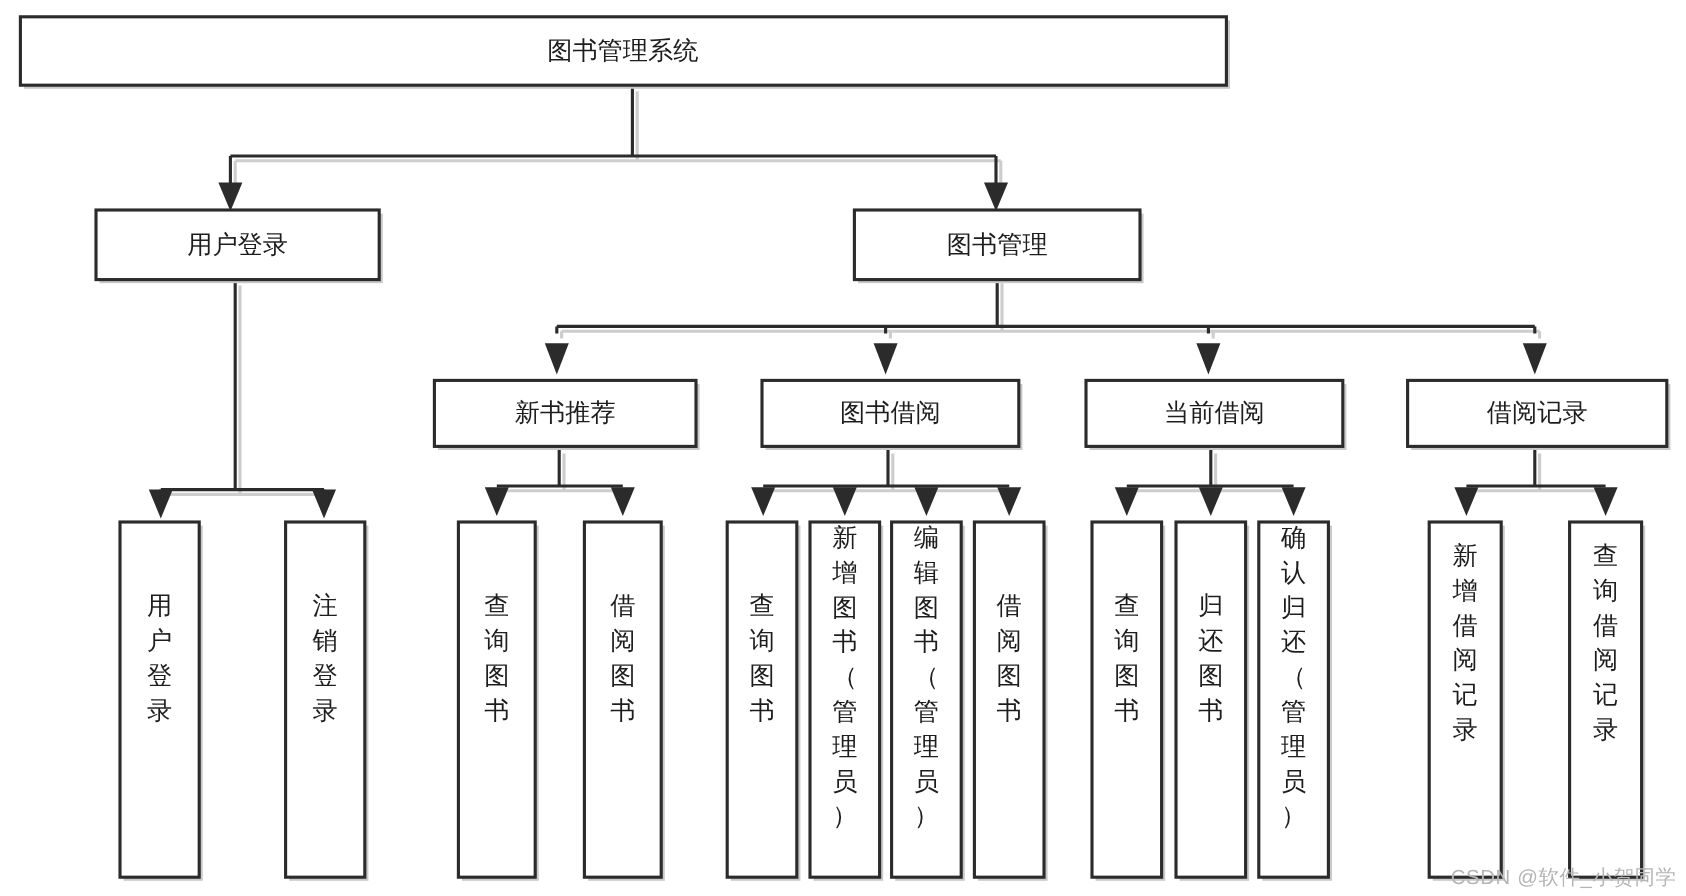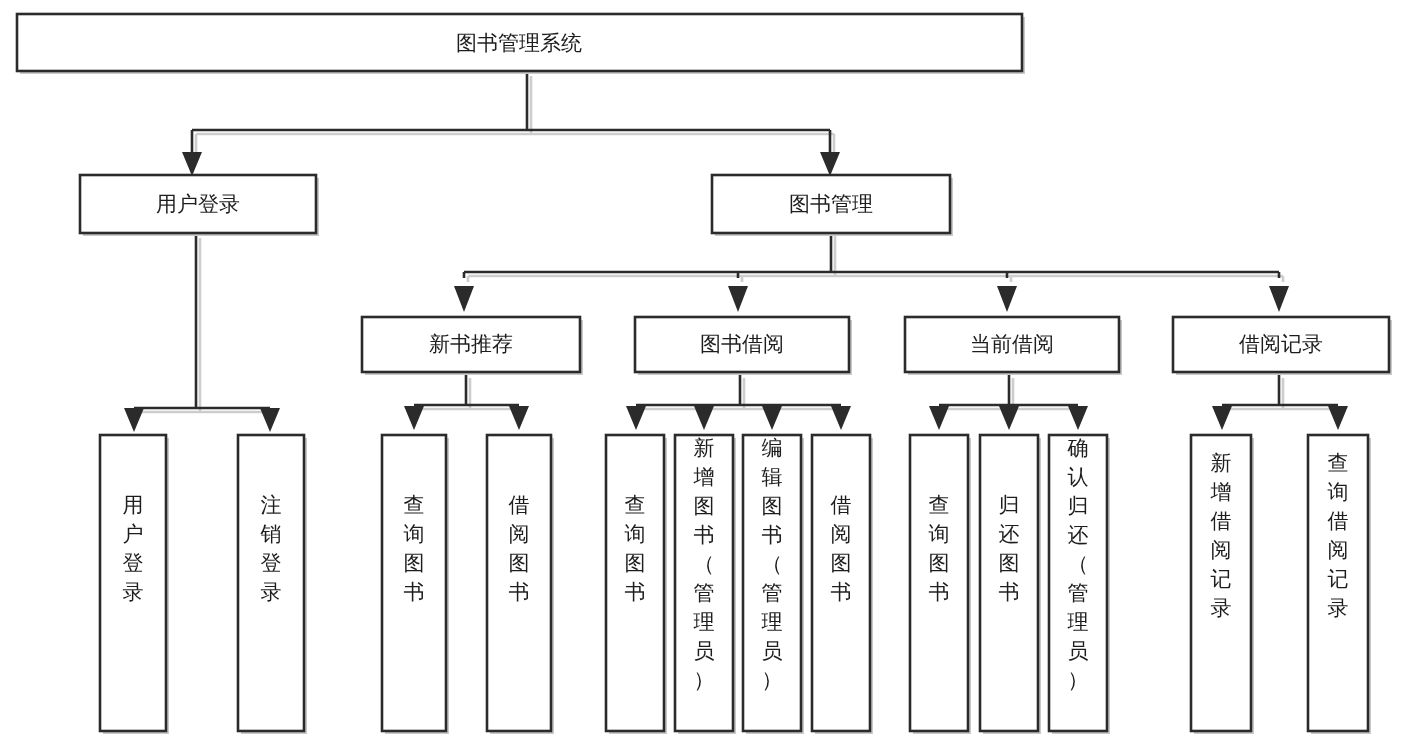--- a/index.html
+++ b/index.html
@@ -253,14 +253,15 @@
   </g>
 
   <g>
     <rect class="node-shadow" x="1311" y="438" width="60" height="296"></rect>
     <rect class="node-box" x="1308" y="435" width="60" height="296"></rect>
     <text class="node-label-v" x="1338" y="470"><tspan x="1338" dy="0">查</tspan><tspan x="1338" dy="29">询</tspan><tspan x="1338" dy="29">借</tspan><tspan x="1338" dy="29">阅</tspan><tspan x="1338" dy="29">记</tspan><tspan x="1338" dy="29">录</tspan></text>
   </g>
 
 </svg>
 
+<div class="watermark">CSDN @软件_小贺同学</div>
 
 </div>
 
 </body></html>

